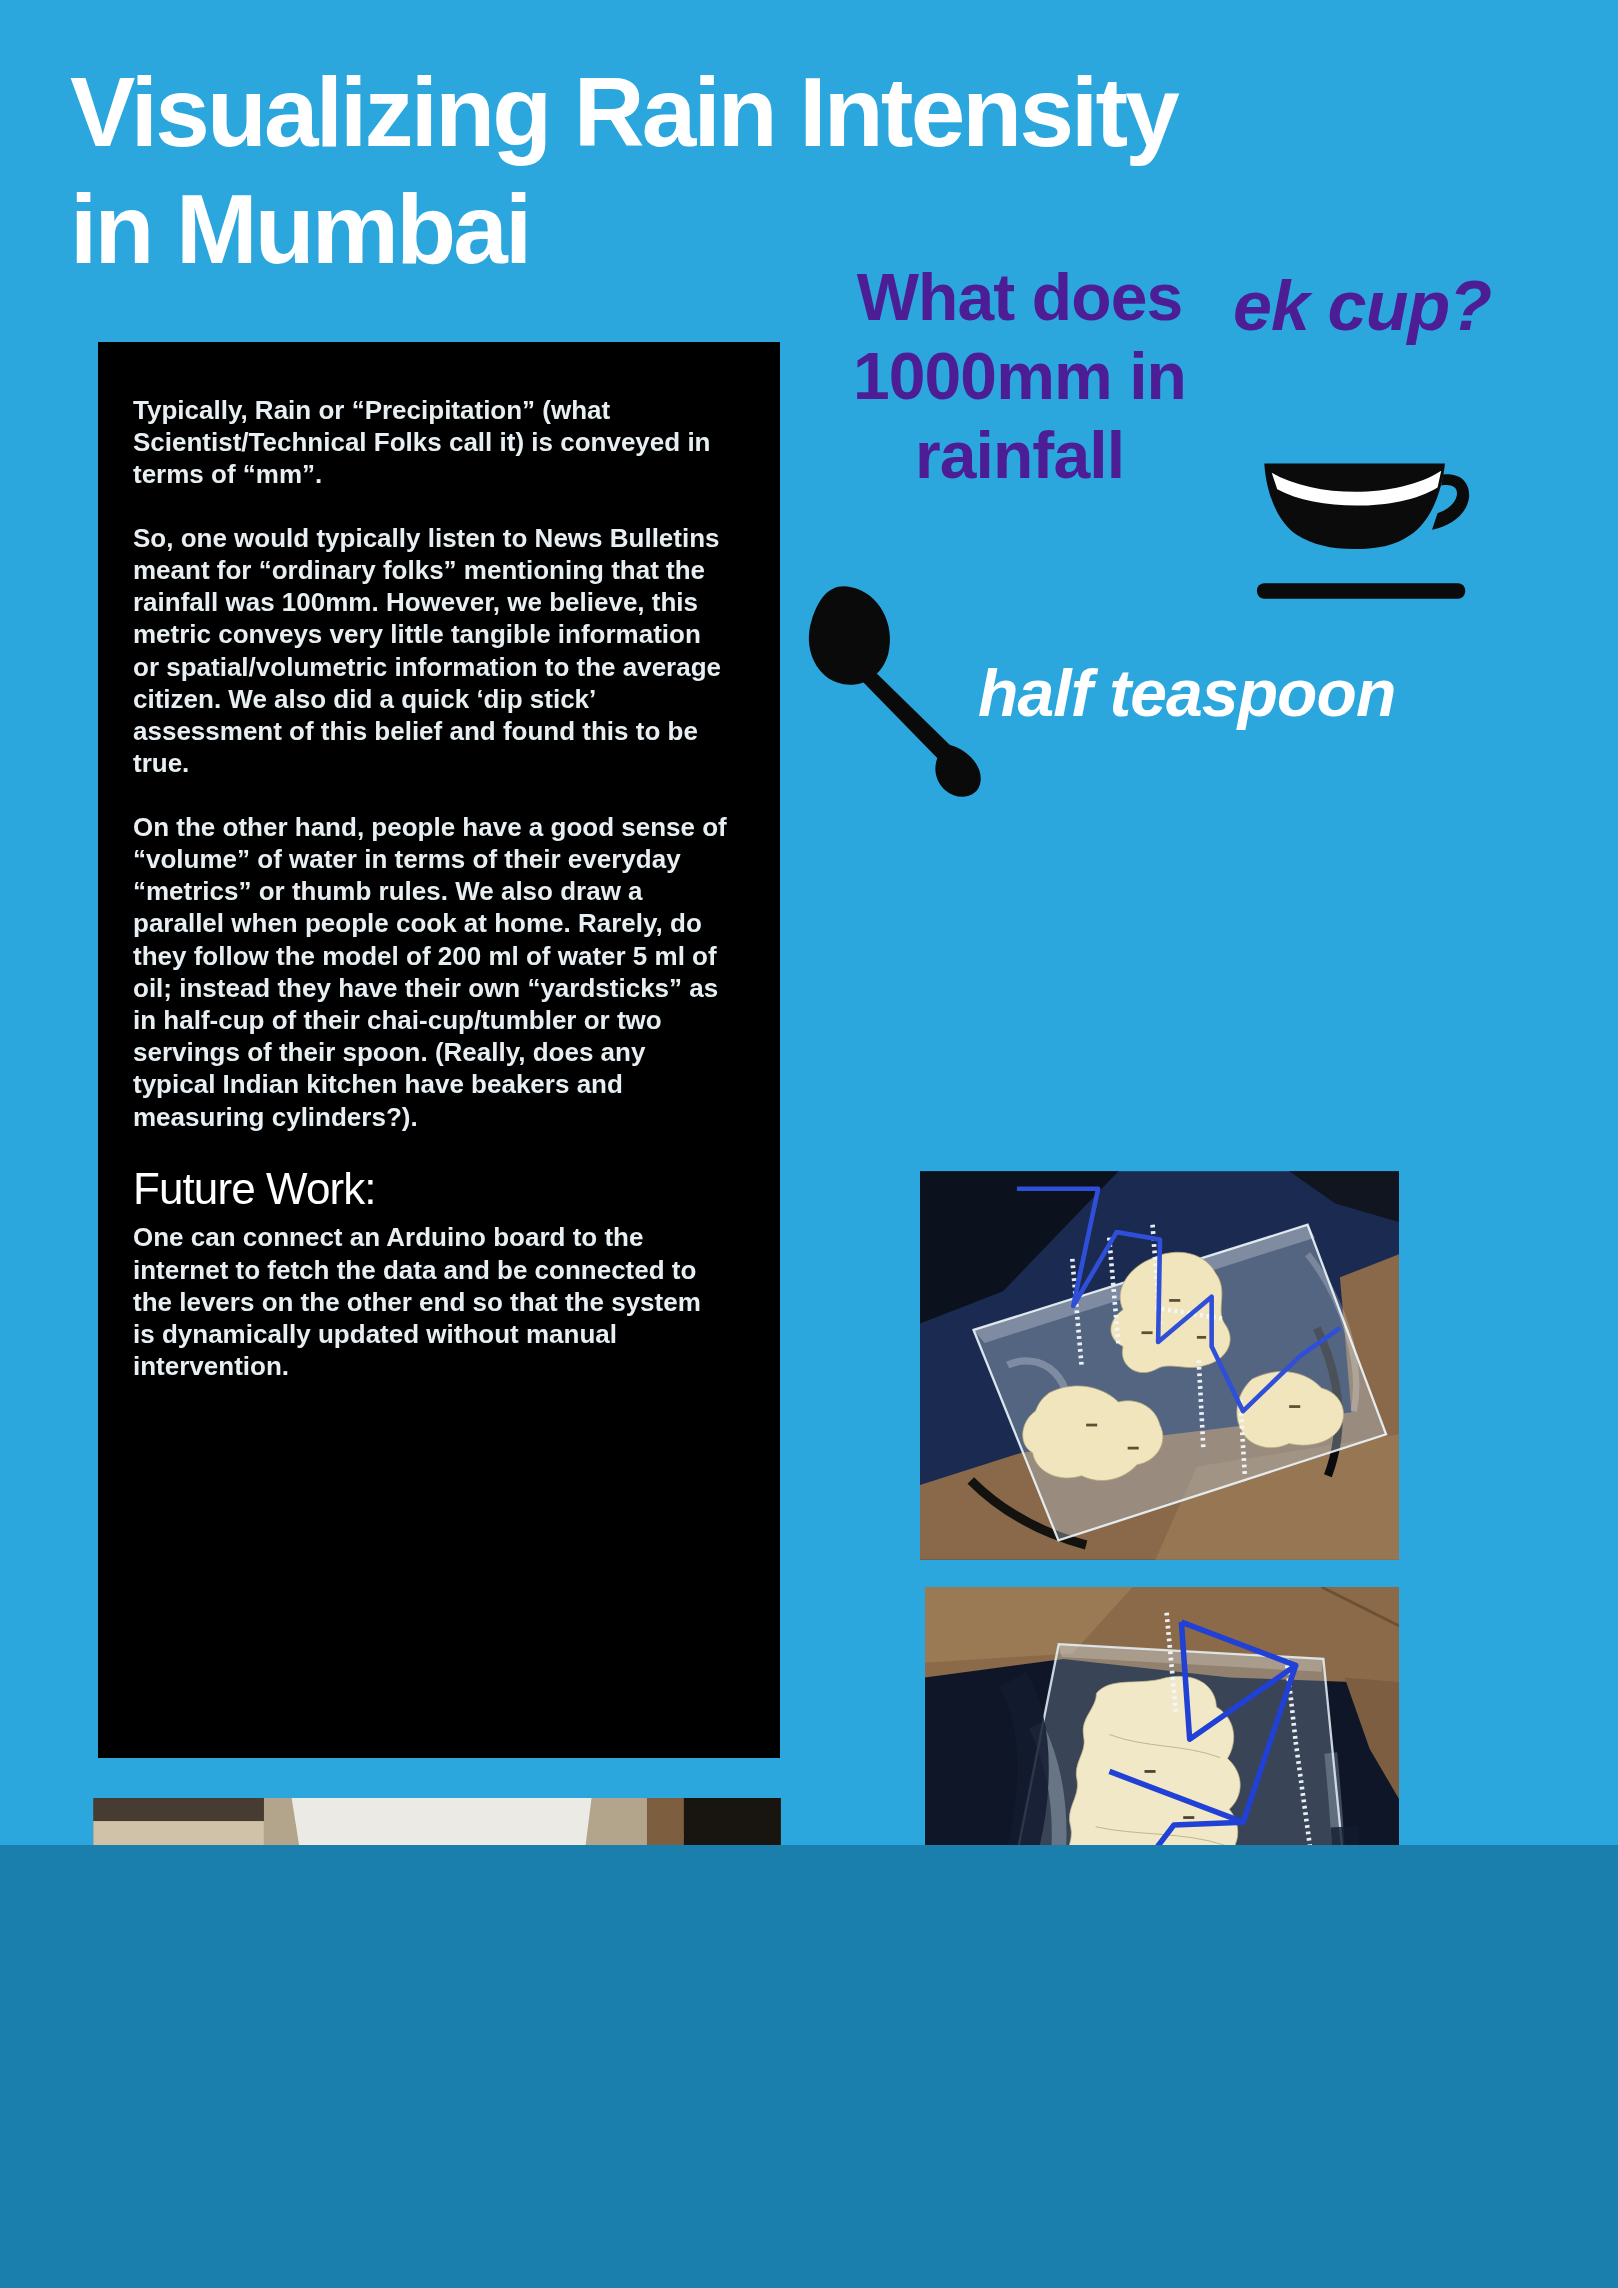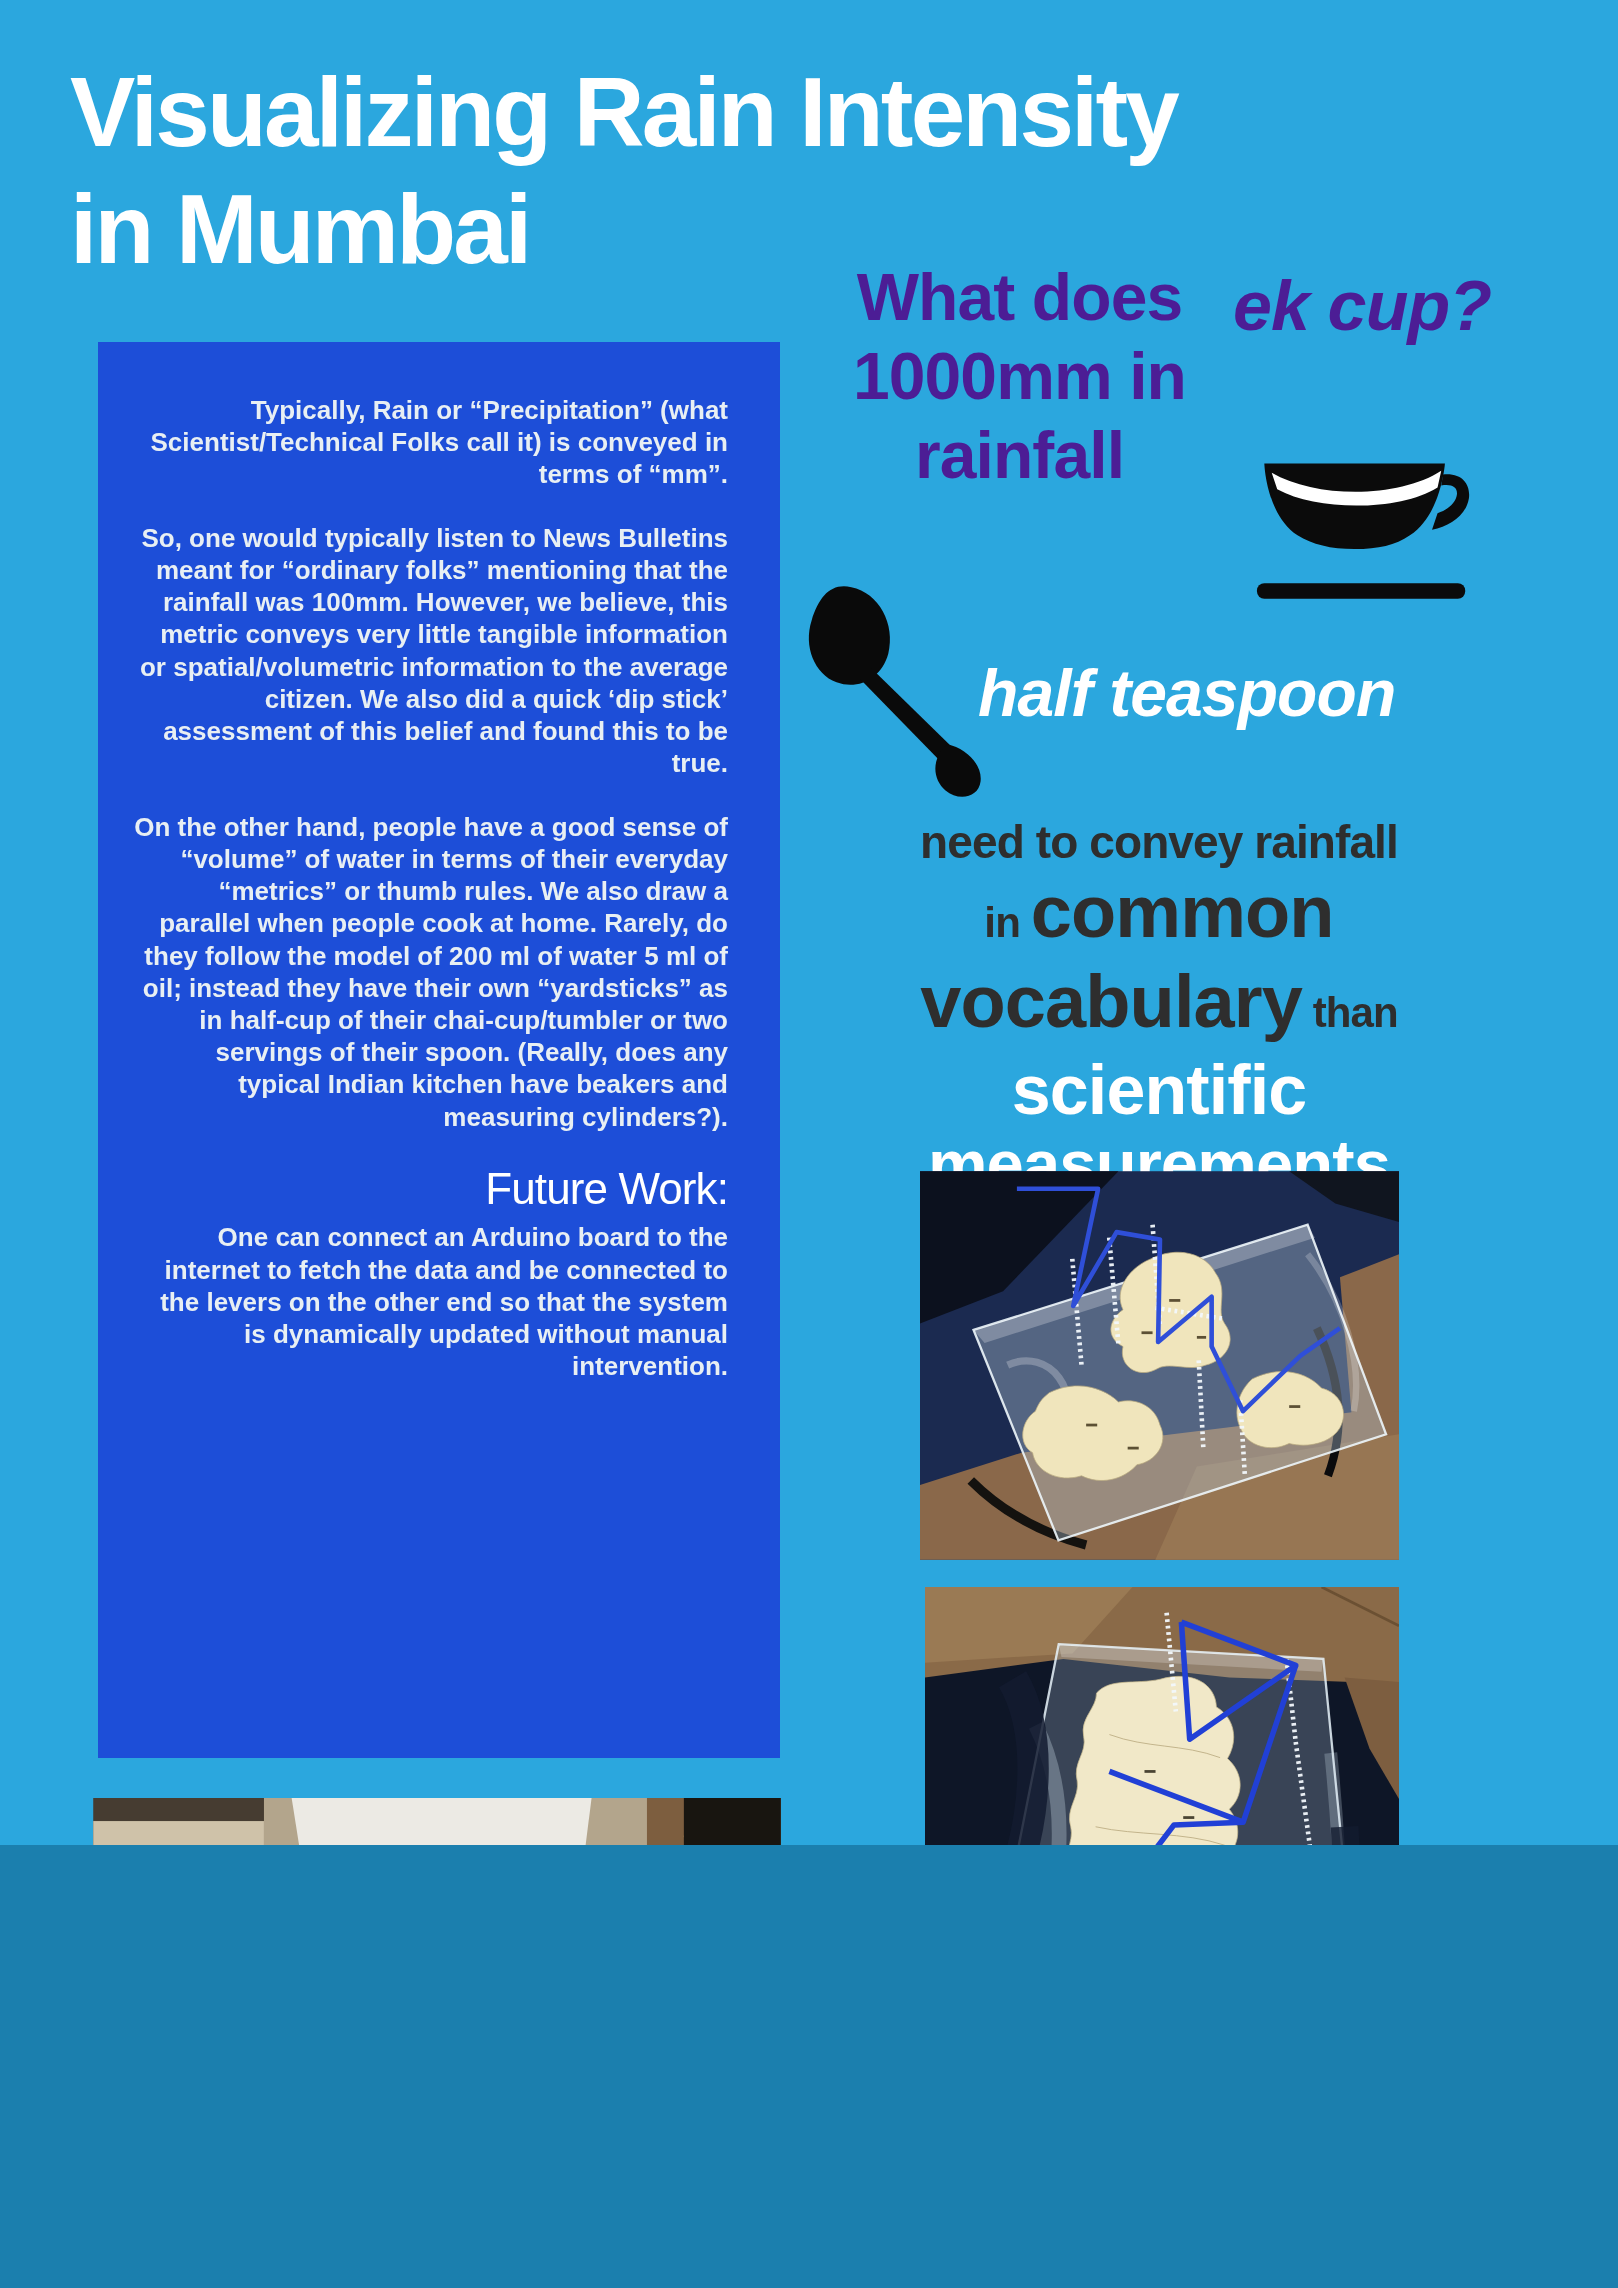--- a/index.html
+++ b/index.html
@@ -9,23 +9,22 @@
     font-family:"Liberation Sans", sans-serif;
   }
   
   .title{
     position:absolute; left:70px; top:54px; color:#ffffff;
     font-size:98px; font-weight:bold; letter-spacing:-2.8px; line-height:1.19;
   }
   
   .panel{
     position:absolute; left:98px; top:342px; width:682px; height:1416px;
-    background:#1d4ed8; box-sizing:border-box; padding:52px 52px 33px 35px;
+    background:#000000; box-sizing:border-box; padding:52px 52px 33px 35px;
     overflow:hidden;
-    text-align:right;
   }
   .panel p{
     margin:0 0 31px 0; color:#E8EFF3; font-size:26px; line-height:1.24;
     font-weight:bold; max-width:598px;
   }
   .fw-heading{
     color:#ffffff; font-size:44px; font-weight:normal; margin:1.8px 0 7.4px 0;
     letter-spacing:-0.9px;
   }
   .panel p.last{margin-bottom:0;}
@@ -100,33 +99,20 @@
   </svg>
 
   <svg class="icon-abs" style="left:783px; top:578px;" width="229" height="229" viewBox="0 0 248 248" role="img">
     <path d="M74,10 C104,16 122,50 114,82 C107,108 82,122 58,113 C34,104 22,74 31,46 C39,20 52,5 74,10 Z" fill="#0a0a0a"></path>
     <path d="M96,98 L186,186 L172,200 L84,110 Z" fill="#0a0a0a"></path>
     <path d="M178,180 C198,184 216,202 214,220 C212,238 190,242 176,230 C162,218 160,196 178,180 Z" fill="#0a0a0a"></path>
   </svg>
 
   <div class="half-teaspoon">half teaspoon</div>
 
-  <div class="statement">
-    <div class="st-line1">need to convey rainfall</div>
-    <div class="st-line2">
-      <span>in</span>
-      <span class="st-big">common</span>
-    </div>
-    <div class="st-line3">
-      <span class="st-big">vocabulary</span>
-      <span>than</span>
-    </div>
-    <div class="st-line4">scientific</div>
-    <div class="st-line5">measurements</div>
-  </div>
 
   <svg id="photoB" class="photo" width="479" height="389" viewBox="0 0 519 421" role="img">
     <rect width="519" height="421" fill="#1b2a50"></rect>
     <polygon points="0,0 215,0 90,130 0,165" fill="#0c111e"></polygon>
     <polygon points="400,0 519,0 519,55 450,35" fill="#10151f"></polygon>
     <polygon points="0,340 110,305 519,255 519,421 0,421" fill="#8a684a"></polygon>
     <polygon points="300,320 519,285 519,421 255,421" fill="#977653"></polygon>
     <polygon points="455,115 519,90 519,260 468,268" fill="#8a684a"></polygon>
     <path d="M430,170 Q470,255 442,330" stroke="#0b0b0d" stroke-width="9" fill="none"></path>
     <path d="M55,335 Q105,385 180,405" stroke="#14120f" stroke-width="10" fill="none"></path>

